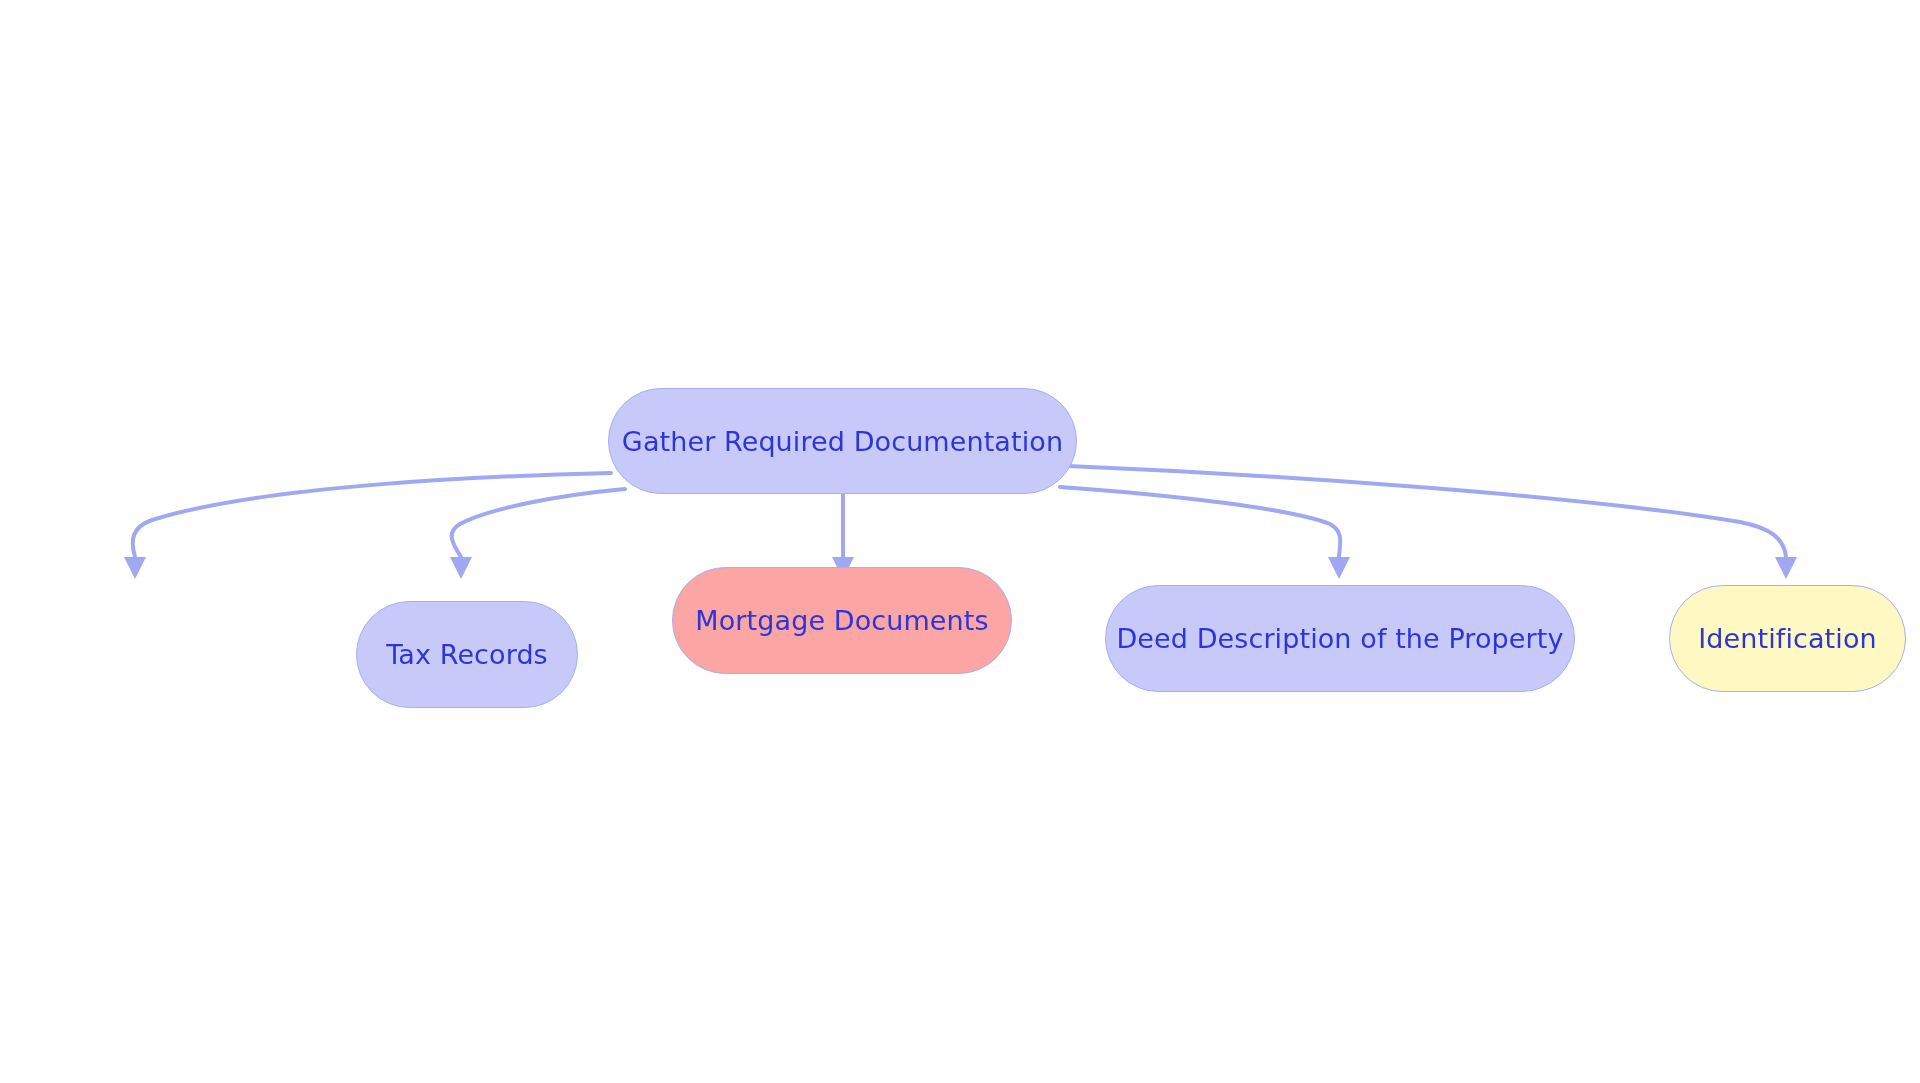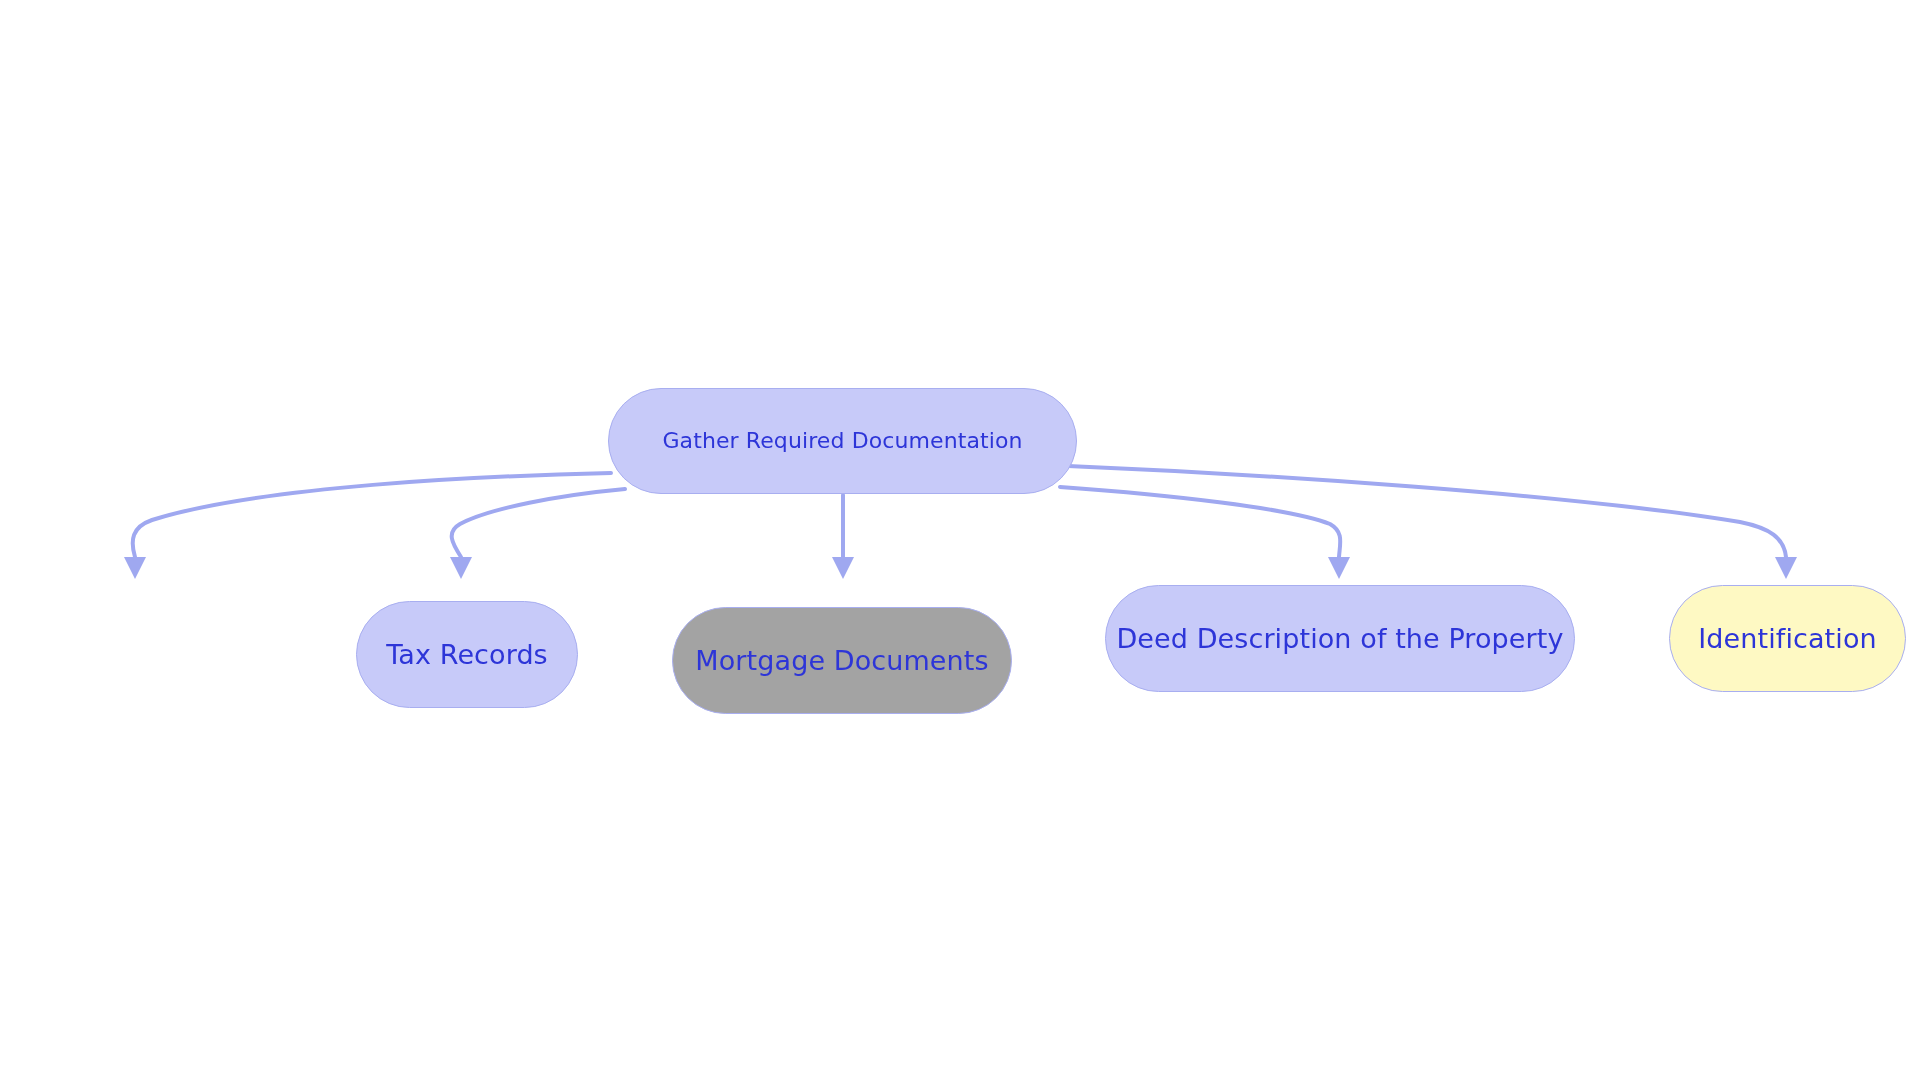--- a/index.html
+++ b/index.html
@@ -42,21 +42,21 @@
   .node-label {
     color: #2d35d8;
     font-family: "DejaVu Sans", "Liberation Sans", sans-serif;
     font-size: 27px;
     font-weight: 400;
     letter-spacing: 0.1px;
     line-height: 1;
     white-space: nowrap;
     text-align: center;
   }
-  .node-root .node-label { font-size: 22px; }
+  .node-root .node-label { font-size: 27px; }
 </style>
 </head>
 <body>
 
 <div id="canvas">
 
   <svg id="edge-layer" viewBox="0 0 1920 1083" width="1920" height="1083" xmlns="http://www.w3.org/2000/svg">
     <g id="edge-paths">
         <path d="M 611 473 C 480 476 260 486 152 520 C 132 527 130 540 135 557" fill="none" stroke="#9fa8f0" stroke-width="4" stroke-linecap="round"></path>
         <path d="M 625 489 C 560 495 490 508 460 524 C 446 532 452 543 461 557" fill="none" stroke="#9fa8f0" stroke-width="4" stroke-linecap="round"></path>
@@ -75,21 +75,21 @@
 
   <div class="node node-root" style="left: 608px; top: 388px; width: 469px; height: 106px; background: rgb(199, 202, 249); border-color: rgb(168, 174, 240);">
     <span class="node-label">Gather Required Documentation</span>
   </div>
 
 
   <div class="node node-leaf" style="left: 356px; top: 601px; width: 222px; height: 107px; background: rgb(199, 202, 249); border-color: rgb(168, 174, 240);">
     <span class="node-label">Tax Records</span>
   </div>
 
-  <div class="node node-leaf" style="left: 672px; top: 607px; width: 340px; height: 107px; background: #a3a3a3; border-color: rgb(168, 174, 240);">
+  <div class="node node-leaf" style="left: 672px; top: 567px; width: 340px; height: 107px; background: #fca5a5; border-color: rgb(168, 174, 240);">
     <span class="node-label">Mortgage Documents</span>
   </div>
 
   <div class="node node-leaf" style="left: 1105px; top: 585px; width: 470px; height: 107px; background: rgb(199, 202, 249); border-color: rgb(168, 174, 240);">
     <span class="node-label">Deed Description of the Property</span>
   </div>
 
   <div class="node node-leaf" style="left: 1669px; top: 585px; width: 237px; height: 107px; background: #fef9c3; border-color: rgb(168, 174, 240);">
     <span class="node-label">Identification</span>
   </div>

